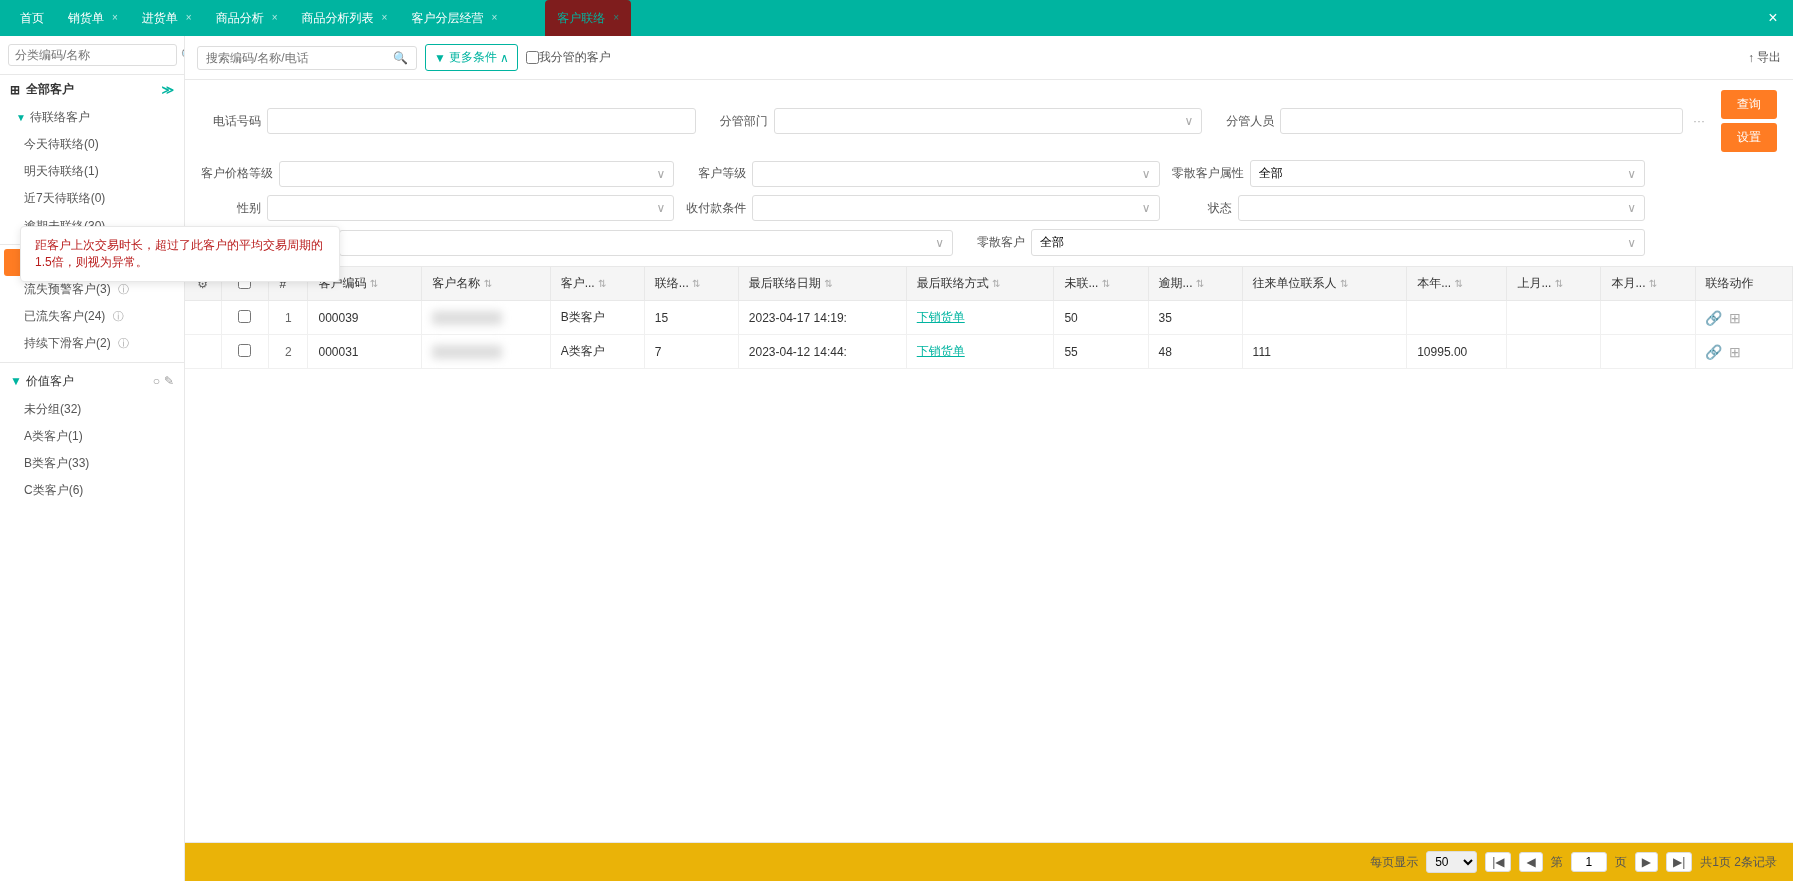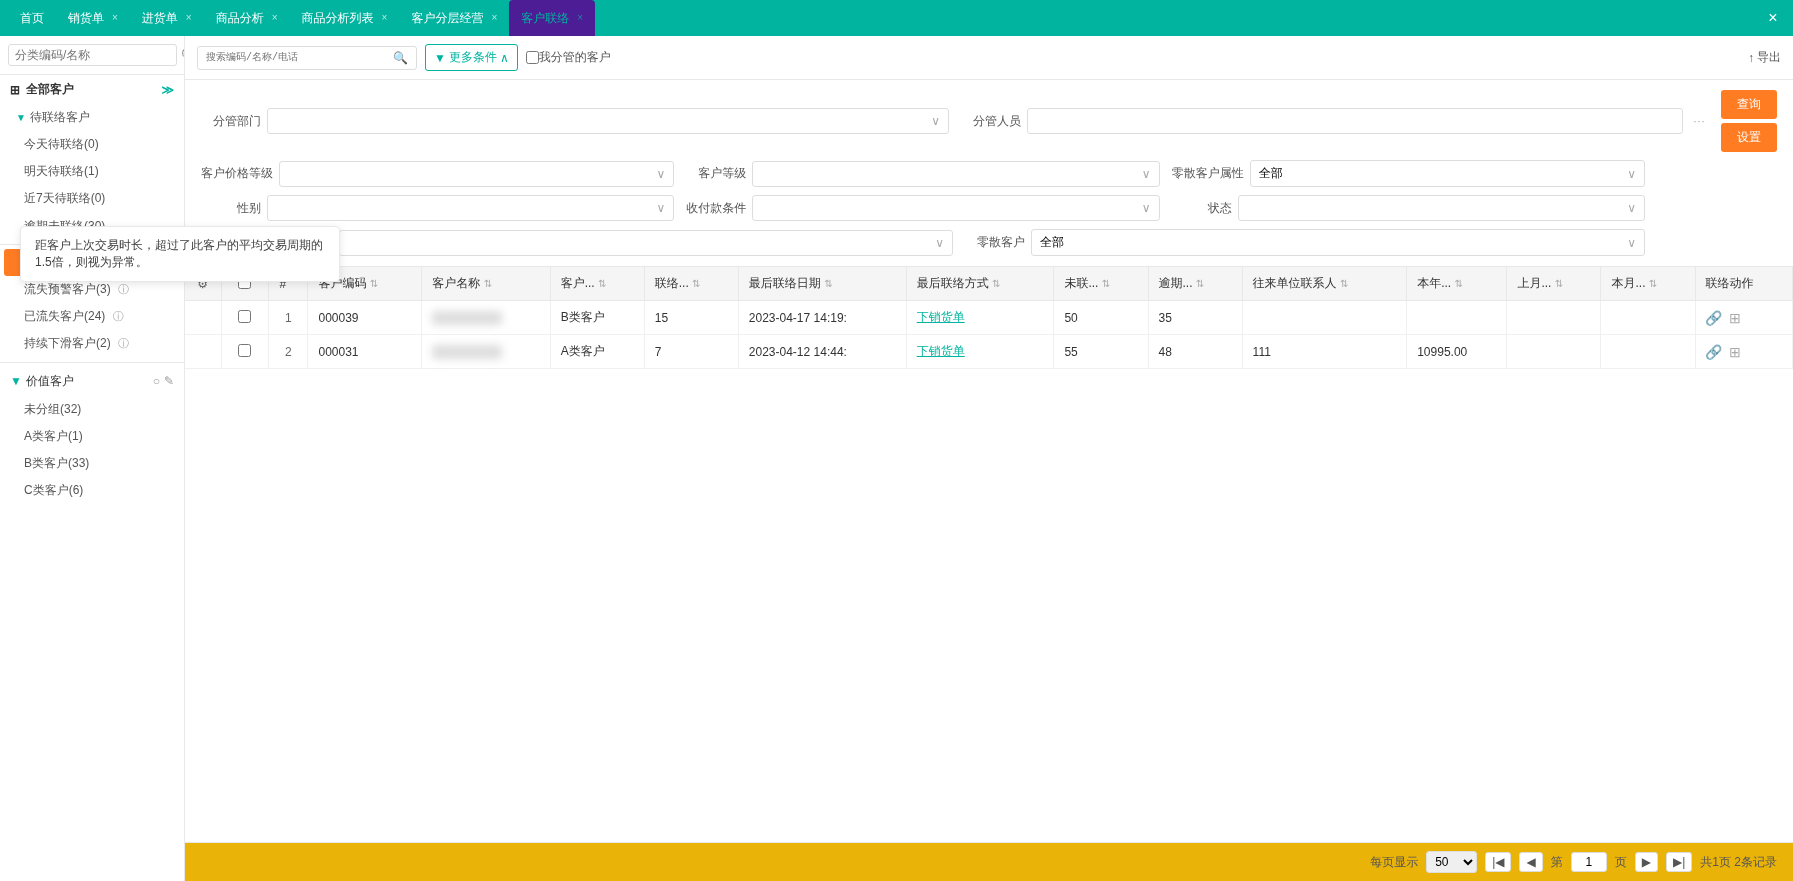--- a/index.html
+++ b/index.html
@@ -20,23 +20,24 @@
       line-height: 36px;
       cursor: pointer;
       color: white;
       font-size: 13px;
       display: flex;
       align-items: center;
       gap: 4px;
       white-space: nowrap;
     }
     .top-nav-item.active {
-      background: #4c1d95;
+      background: #7f1d1d;
       color: #00b4a0;
       border-radius: 4px 4px 0 0;
+      margin-left: 36px;
     }
     .top-nav-item .close-x { font-size: 10px; margin-left: 4px; opacity: 0.7; }
     .nav-spacer { flex: 1; }
     .nav-close-btn {
       width: 24px; height: 24px;
       display: flex; align-items: center; justify-content: center;
       cursor: pointer; color: white; font-size: 16px;
     }
 
     
@@ -144,24 +145,23 @@
       align-items: center;
       border: 1px solid #ddd;
       border-radius: 3px;
       padding: 4px 8px;
       width: 220px;
       gap: 4px;
     }
     .filter-search-wrap input {
       border: none;
       outline: none;
-      font-size: 10px;
+      font-size: 12px;
       width: 100%;
       color: #701a75;
-      font-family: Liberation Mono, monospace;
     }
     .more-filters-btn {
       display: flex;
       align-items: center;
       gap: 3px;
       color: #00b4a0;
       cursor: pointer;
       border: 1px solid #00b4a0;
       border-radius: 3px;
       padding: 4px 8px;
@@ -338,21 +338,21 @@
     .tooltip-popup {
       position: absolute;
       top: 226px;
       left: 20px;
       background: white;
       border: 1px solid #e8e8e8;
       border-radius: 4px;
       padding: 10px 14px;
       max-width: 320px;
       font-size: 12px;
-      color: #404040;
+      color: #b91c1c;
       z-index: 100;
       box-shadow: 0 2px 8px rgba(0,0,0,0.1);
     }
 
     
     .table-wrap::-webkit-scrollbar { height: 8px; width: 8px; }
     .table-wrap::-webkit-scrollbar-thumb { background: #ccc; border-radius: 4px; }
 
     .num-cell { text-align: center; color: #666; }
     .checkbox-cell { text-align: center; }
@@ -489,20 +489,24 @@
       <div class="filter-spacer"></div>
       <div class="export-btn">
         <span>↑</span>
         <span>导出</span>
       </div>
     </div>
 
     <div class="adv-filter-panel">
 
       <div class="filter-row">
+        <div class="filter-field">
+          <span class="filter-label">电话号码</span>
+          <div class="filter-input" style="flex:2;"></div>
+        </div>
         <div class="filter-field">
           <span class="filter-label">分管部门</span>
           <div class="filter-input" style="flex:2;">
             <span></span>
               <span class="chevron">∨</span>
           </div>
         </div>
         <div class="filter-field">
           <span class="filter-label">分管人员</span>
           <div class="filter-input" style="flex:2;"></div>

